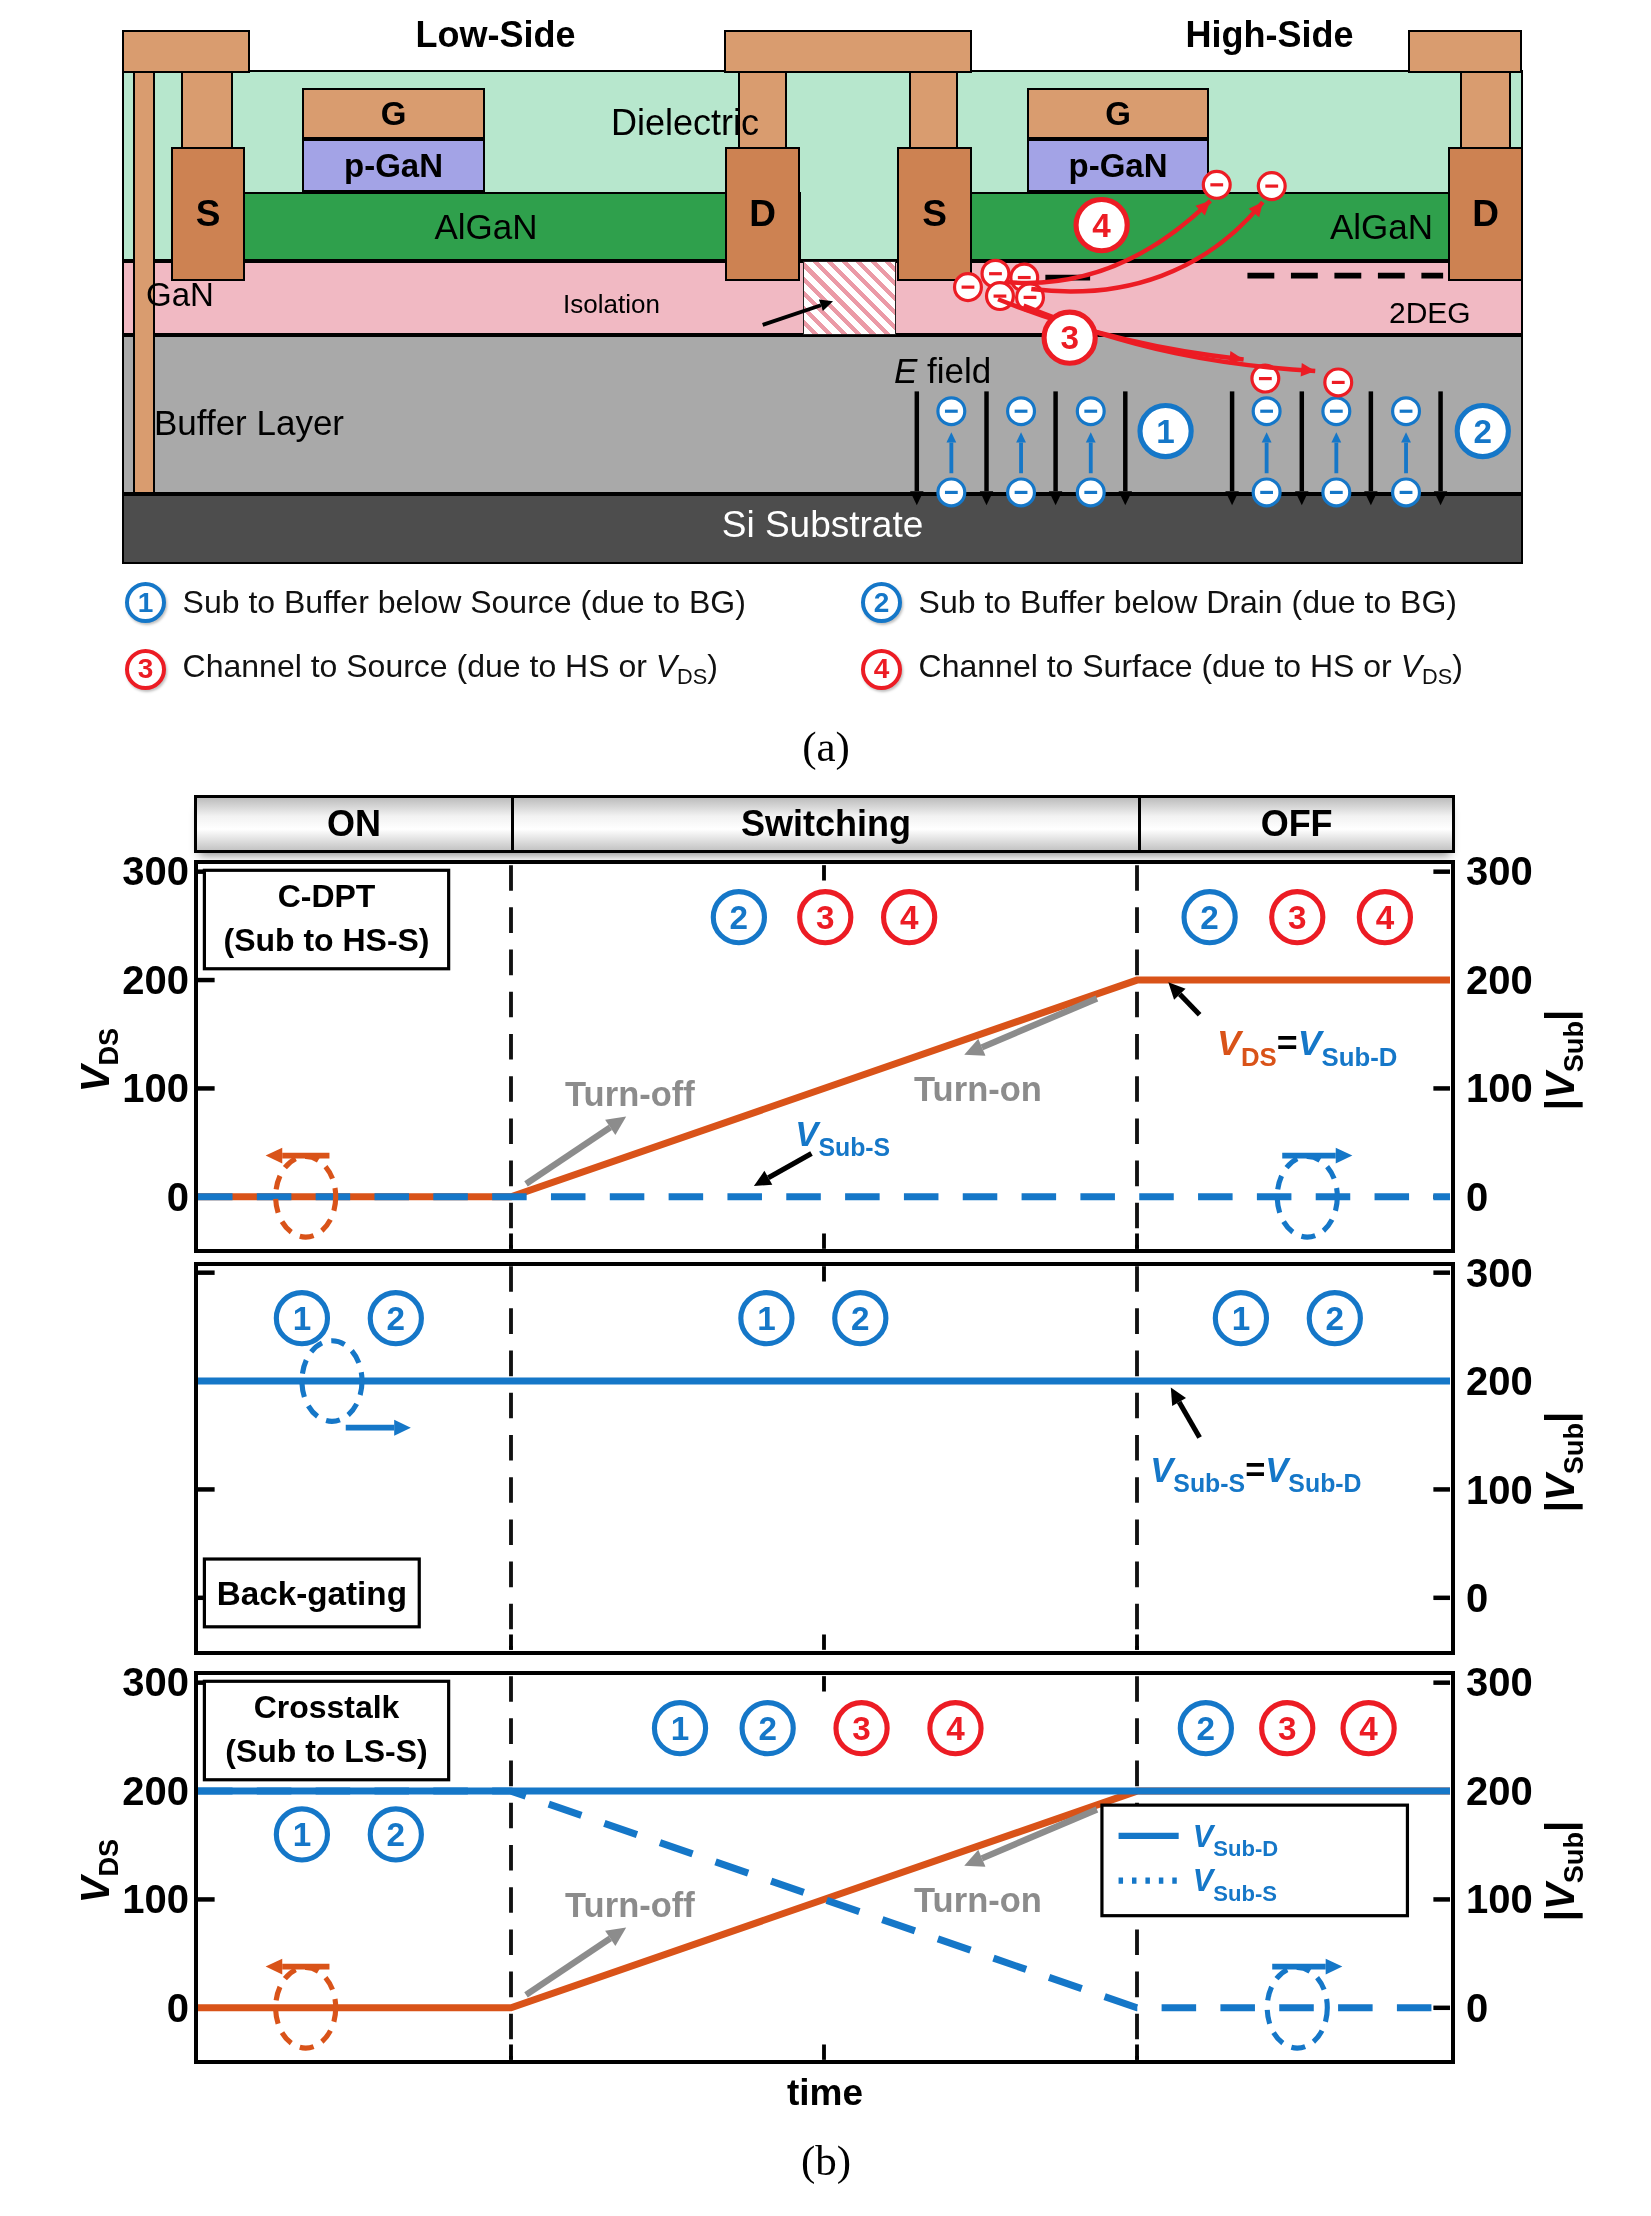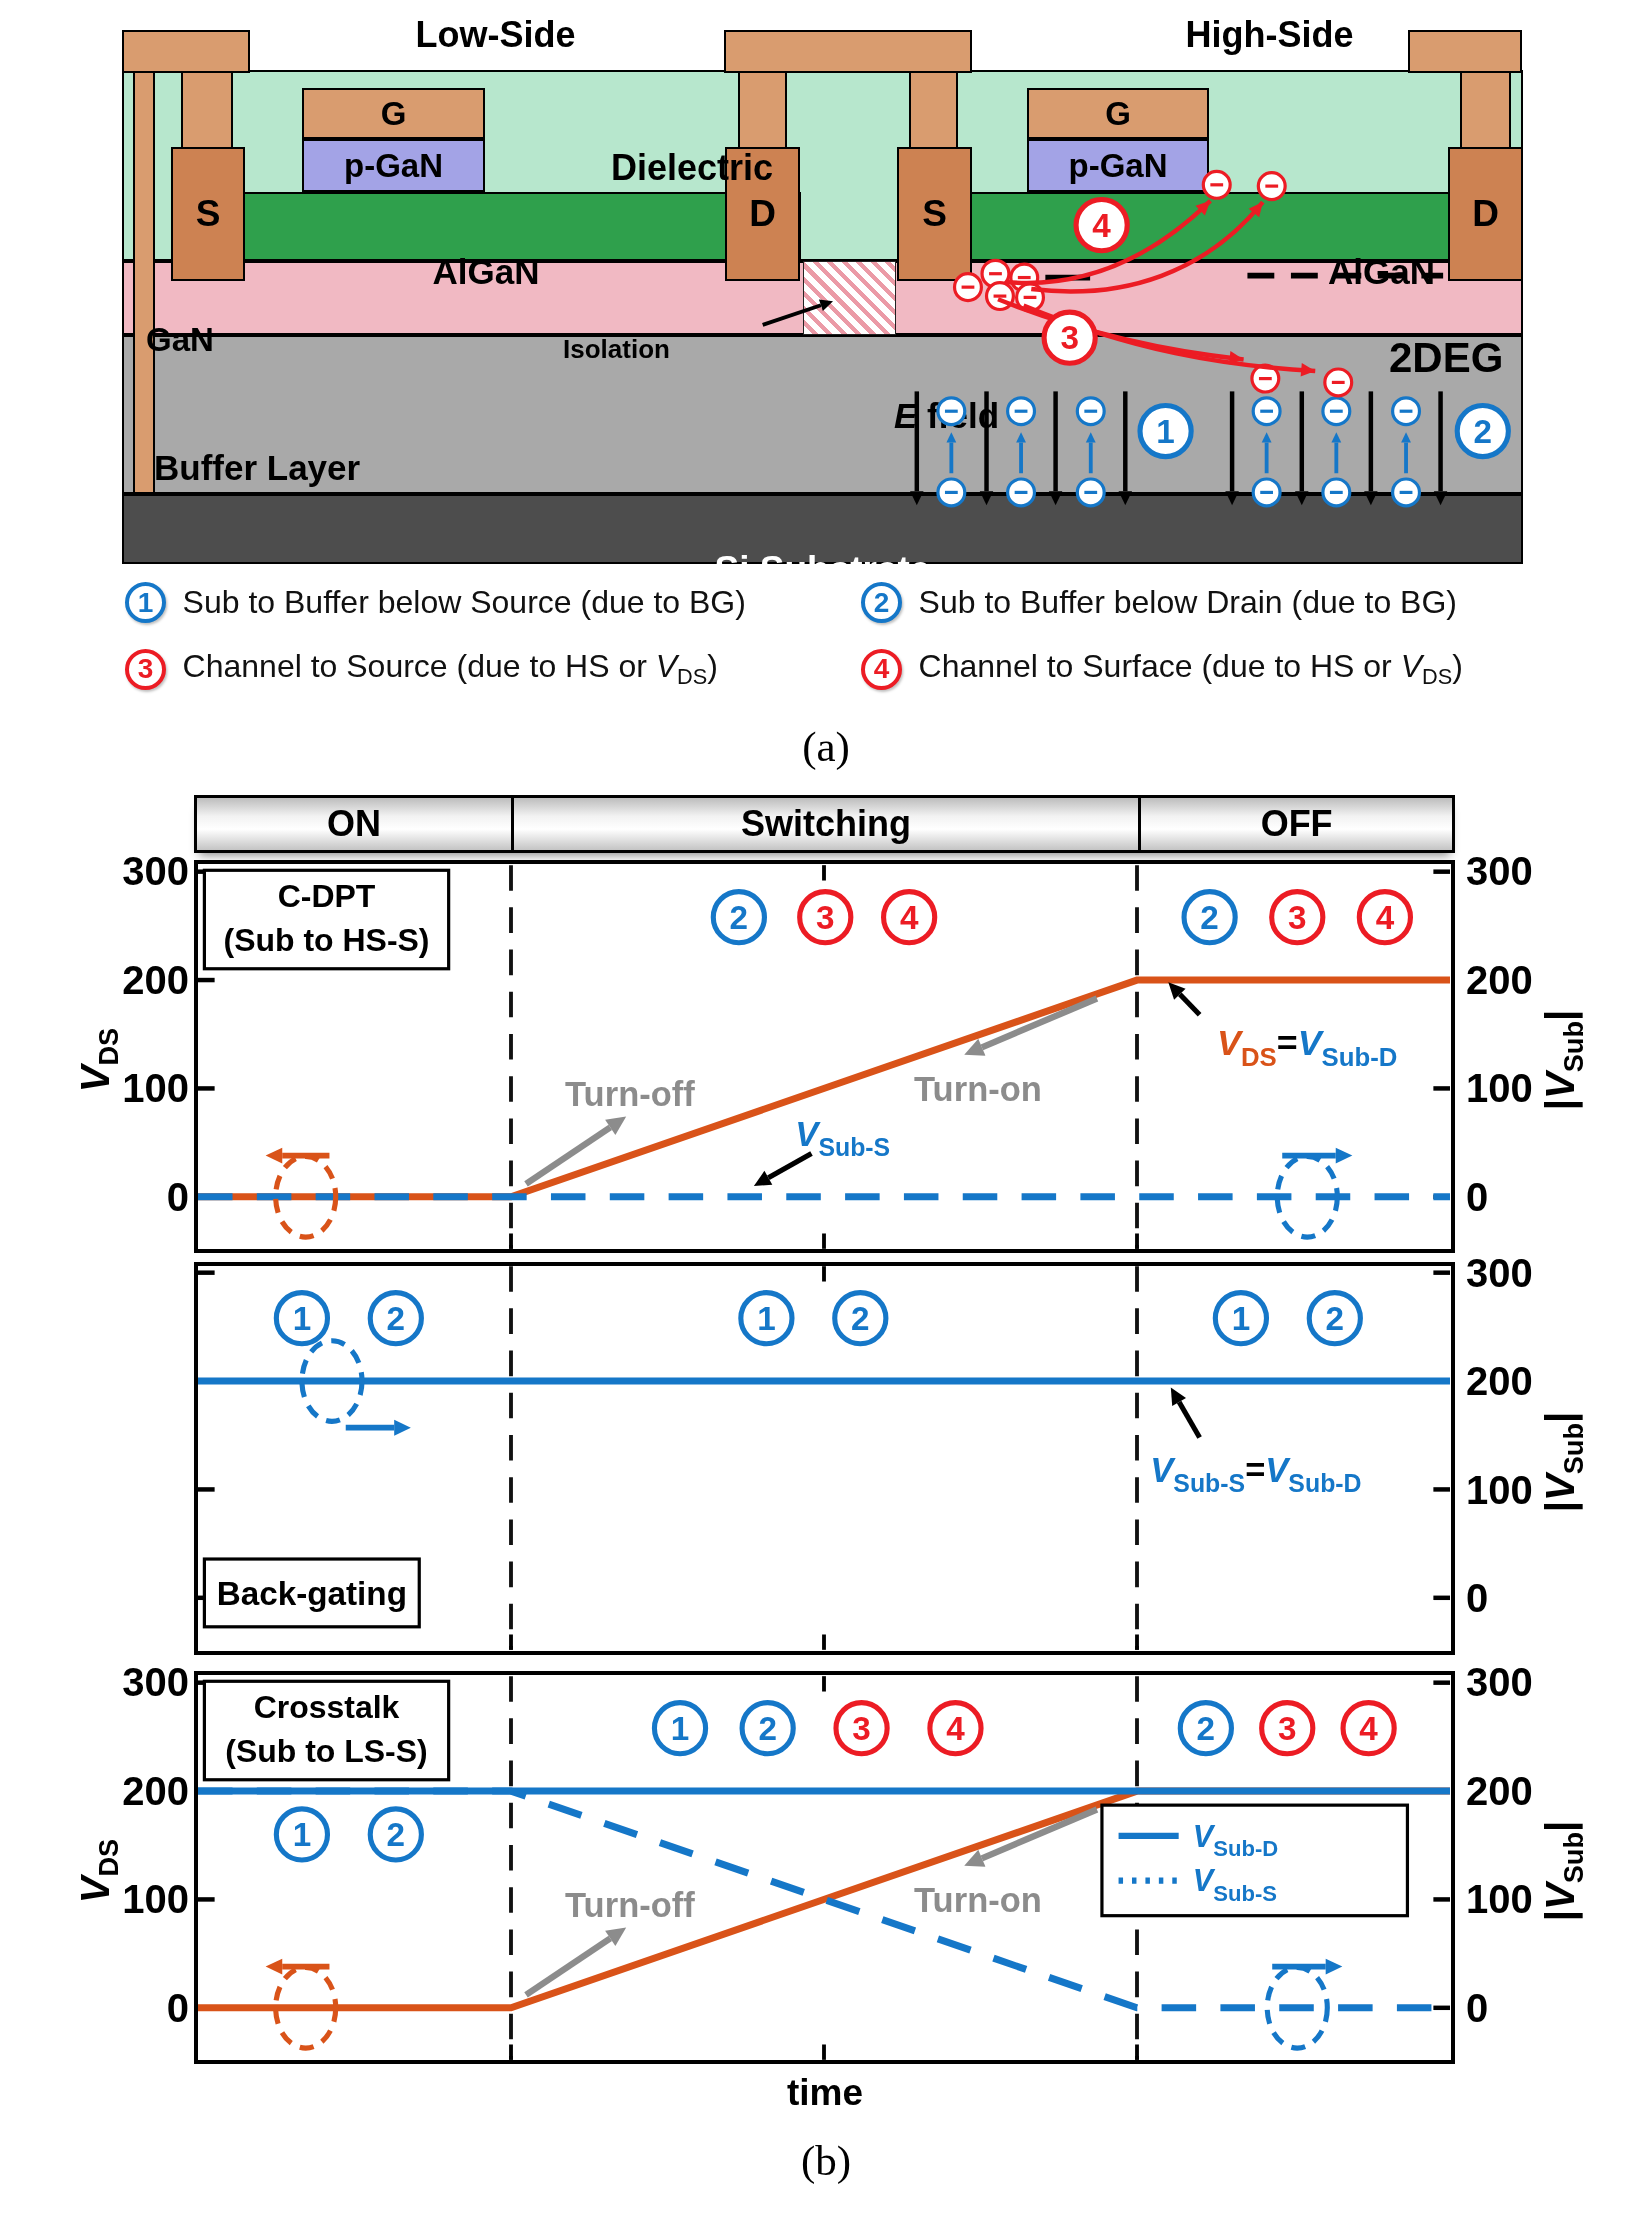--- a/index.html
+++ b/index.html
@@ -16,21 +16,21 @@
   .algan {position:absolute;top:192px;height:69px;background:#2fa04c;border:2.6px solid #000;box-sizing:border-box;z-index:2;}
   .iso{position:absolute;left:803px;top:261px;width:93px;height:74px;z-index:2;
        background:repeating-linear-gradient(45deg,#fff 0 5.8px,#eb9aa6 5.8px 10.2px);border:1.9px solid #222;box-sizing:border-box;}
   .metal{position:absolute;background:#d99c6f;border:2.6px solid #000;box-sizing:border-box;}
   .blk{position:absolute;background:#cd8252;border:2.6px solid #000;box-sizing:border-box;z-index:4;
        display:flex;align-items:center;justify-content:center;font-weight:bold;font-size:37px;}
   .gpad,.pgan{position:absolute;border:2.6px solid #000;box-sizing:border-box;z-index:4;
        display:flex;align-items:center;justify-content:center;font-weight:bold;font-size:33px;}
   .gpad{background:#d99c6f;}
   .pgan{background:#a3a3e6;}
-  .dlab{position:absolute;font-weight:bold;font-size:35px;z-index:5;margin-top:45px;}
+  .dlab{position:absolute;font-weight:normal;font-size:35px;z-index:5;}
   #device-svg{position:absolute;left:0;top:0;width:1652px;height:793px;z-index:6;pointer-events:none;}
   
   .leg-row{position:absolute;display:flex;align-items:center;z-index:7;}
   .cnum{display:inline-flex;width:41px;height:41px;border-radius:50%;border:4.5px solid #1577c8;
         align-items:center;justify-content:center;font-weight:bold;font-size:28px;background:#fff;
         box-sizing:border-box;color:#1577c8;flex:0 0 auto;box-shadow:1.3px 1.9px 2.6px rgba(0,0,0,.25);}
   .cnum.red{border-color:#ec1c24;color:#ec1c24;}
   .leg-text{margin-left:16.6px;font-size:32px;color:#111;white-space:nowrap;}
   .leg-text sub{font-size:0.68em;}
   .leg-text i{font-family:"Liberation Sans",sans-serif;}
@@ -99,21 +99,21 @@
       <span>p-GaN</span>
     </div>
 
   <div class="dlab" style="left:611px;top:102px;font-size:36px;">Dielectric</div>
   <div class="dlab ctr" style="left:171px;top:207px;width:630px;">AlGaN</div>
   <div class="dlab ctr" style="left:1279px;top:207px;width:205px;">AlGaN</div>
   <div class="dlab" style="left:146px;top:276px;font-size:33px;">GaN</div>
   <div class="dlab" style="left:154px;top:403px;">Buffer Layer</div>
   <div class="dlab ctr" style="left:122px;top:504px;width:1401px;color:#fff;font-size:37px;">Si Substrate</div>
   <div class="dlab" style="left:563px;top:289px;font-size:26px;">Isolation</div>
-  <div class="dlab" style="left:1389px;top:289px;font-size:42px;">2DEG</div>
+  <div class="dlab" style="left:1389px;top:296px;font-size:30px;">2DEG</div>
   <div class="dlab" style="left:894px;top:351px;"><i>E</i><span> field</span></div>
 
   <svg id="device-svg" viewBox="0 0 2582 1240">
       <line x1="1950" y1="431" x2="2256" y2="431" stroke="#000" stroke-width="9" stroke-dasharray="42 26"></line>
       <line x1="1634" y1="434" x2="1704" y2="434" stroke="#000" stroke-width="9"></line>
       <line x1="1192" y1="508" x2="1283.0436375304864" y2="477.3762310124727" stroke="#000" stroke-width="6"></line>
       <polygon points="1302,471 1286.1042284164732,486.4752849978392 1279.9830466444996,468.27717702710623" fill="#000"></polygon>
       <line x1="1433" y1="612" x2="1433" y2="768" stroke="#000" stroke-width="7"></line>
       <polygon points="1433,790 1422.44,768 1443.56,768" fill="#000"></polygon>
       <line x1="1542" y1="612" x2="1542" y2="768" stroke="#000" stroke-width="7"></line>

